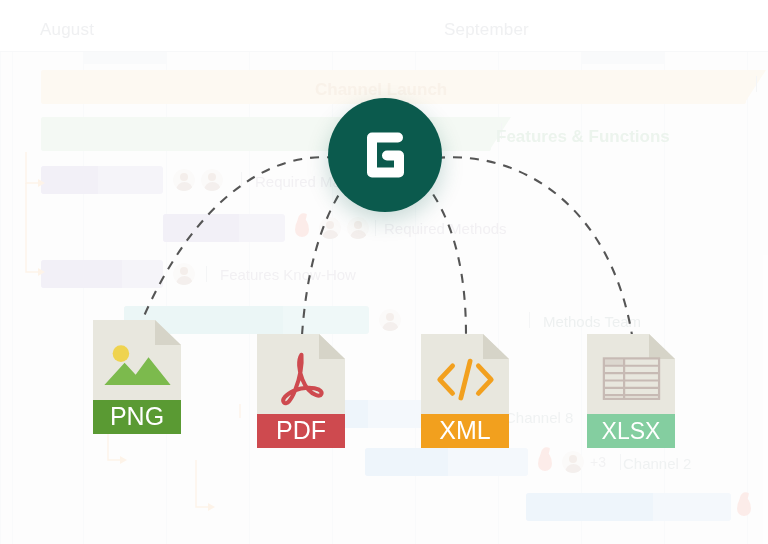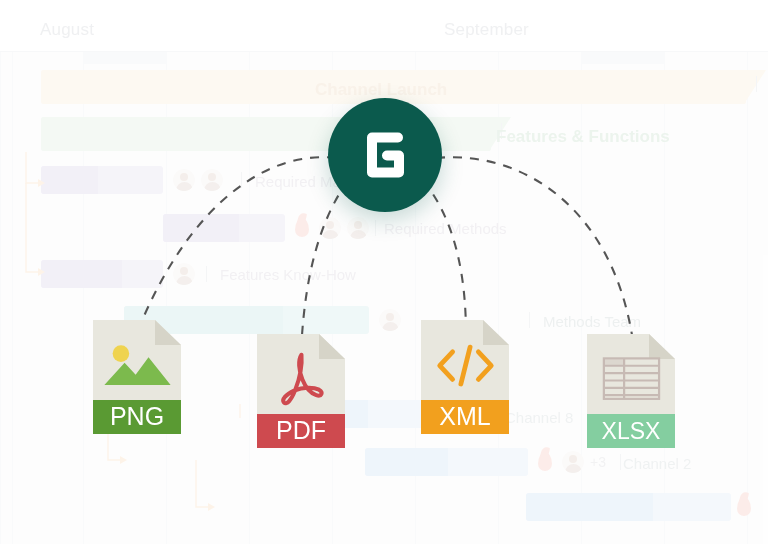--- a/index.html
+++ b/index.html
@@ -278,21 +278,21 @@
           <g fill="none" stroke="#ce4a4f" stroke-width="4.4" stroke-linecap="round" stroke-linejoin="round">
                 <path d="M44 16 C40 22 41 33 45 43 C49 53 54 58 60 60 C66 62 68 57 63 54
                          C57 51 46 51 36 55 C27 59 22 65 25 68 C28 71 33 65 37 55
                          C42 42 45 28 44 16 Z"></path>
               </g>
         </g>
         <rect x="0" y="80" width="88" height="34" fill="#ce4a4f"></rect>
         <text x="44" y="105" text-anchor="middle" font-family="Liberation Sans, sans-serif" font-size="25" fill="#ffffff">PDF</text>
       </svg>
       </div>
-      <div class="filecard" style="left: 421px; top: 320px;">
+      <div class="filecard" style="left: 421px; top: 334px;">
       <svg width="88" height="114" viewBox="0 0 88 114">
         <path d="M0 0 H62 L88 25 V114 H0 Z" fill="#e8e7de"></path>
         <path d="M62 0 L88 25 H62 Z" fill="#d6d4c8"></path>
         <g transform="translate(4,6) scale(0.92)">
           <g fill="none" stroke="#f2a01e" stroke-width="5.2" stroke-linecap="round" stroke-linejoin="round">
                 <path d="M30 28 L16 43 L30 58"></path>
                 <path d="M58 28 L72 43 L58 58"></path>
                 <path d="M49 23 L39 63"></path>
               </g>
         </g>

